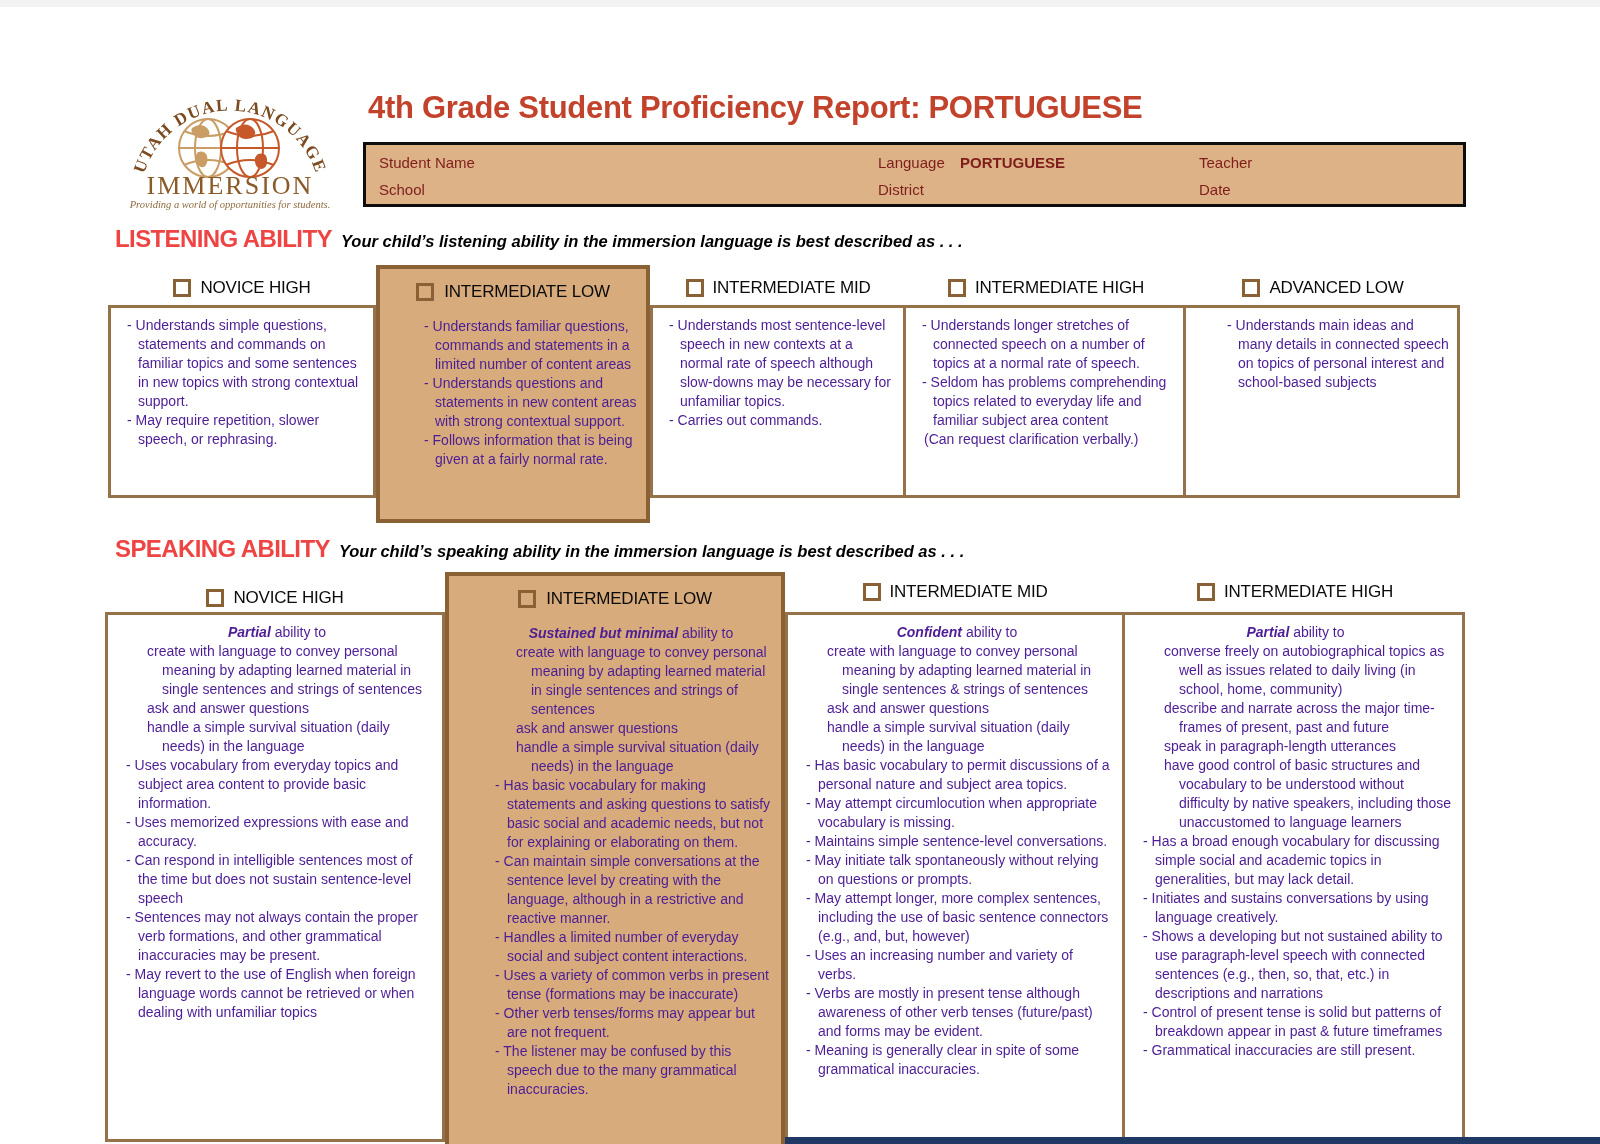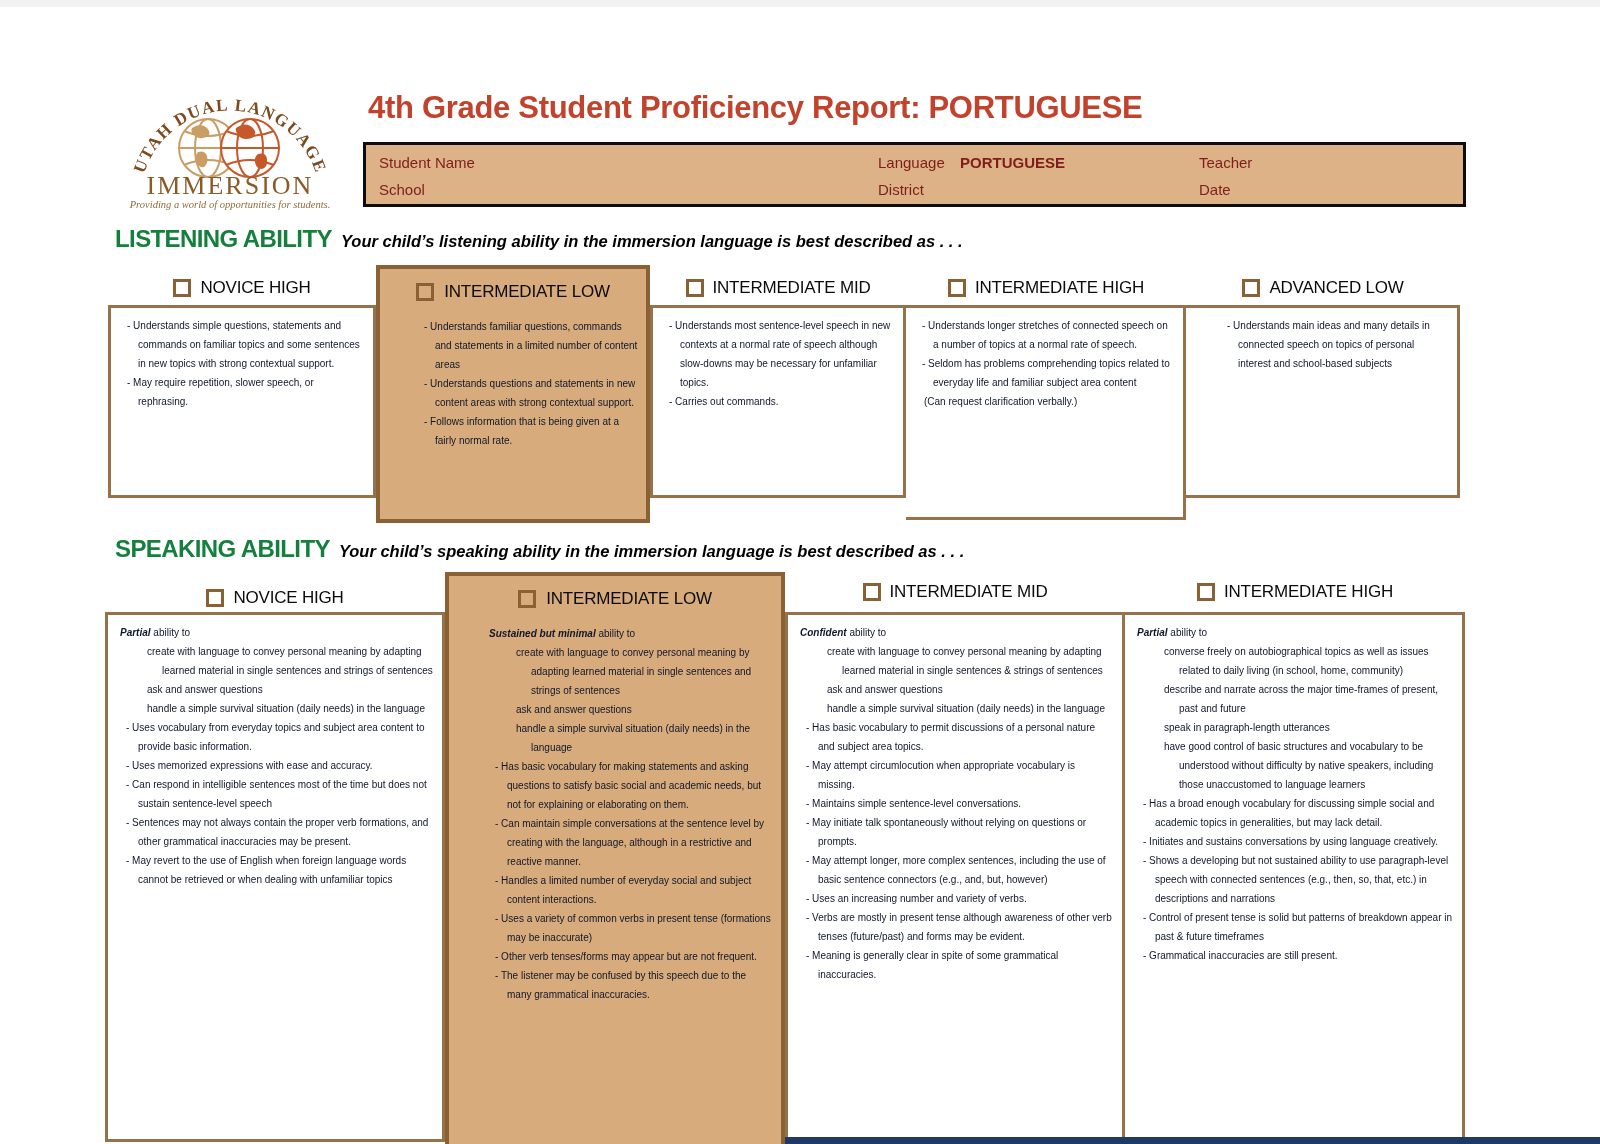--- a/index.html
+++ b/index.html
@@ -11,42 +11,42 @@
   .page-title{position:absolute;left:368px;top:90px;font-size:31px;font-weight:bold;color:#c2422b;letter-spacing:-0.3px;}
   .logo{position:absolute;left:124px;top:76px;}
   .info-bar{position:absolute;left:363px;top:142px;width:1103px;height:65px;background:#dcb286;border:3px solid #0d0d0d;box-sizing:border-box;}
   .info-bar span{position:absolute;font-size:15px;color:#7f1d1d;white-space:nowrap;}
   .ib-r1{top:9px;} .ib-r2{top:36px;}
   .ib-c1{left:13px;} .ib-c2{left:512px;} .ib-c2v{left:594px;font-weight:bold;} .ib-c3{left:833px;}
   .ib-val{min-width:120px;display:inline-block;}
 
   
   .sec-head{position:absolute;white-space:nowrap;}
-  .sec-title{font-size:24px;font-weight:800;letter-spacing:-0.6px;color:#15803d;}
+  .sec-title{font-size:24px;font-weight:800;letter-spacing:-0.6px;color:#ef4444;}
   .sec-sub{font-size:16.5px;font-weight:bold;font-style:italic;color:#000;margin-left:9px;}
 
   
   .cols{position:absolute;}
   .col-head{position:absolute;display:flex;justify-content:center;align-items:center;gap:9px;}
   .col-title{font-size:17px;font-weight:normal;color:#0b0b0b;letter-spacing:-0.2px;white-space:nowrap;}
   .cb{display:inline-block;width:12px;height:12px;border:3px solid #8a6134;background:transparent;flex:0 0 auto;}
   .box{position:absolute;background:#fff;border:3px solid #96724a;box-sizing:border-box;}
   .box.no-left{border-left:none;}
   .hl{position:absolute;background:#d7ab7c;border:4px solid #8a6134;box-sizing:border-box;}
   .hl .hl-head{display:flex;justify-content:center;align-items:center;gap:10px;margin-top:13px;}
 
   
-  .list{padding:8px 8px 4px 8px;font-size:10px;line-height:19px;color:#0f172a;}
+  .list{padding:8px 8px 4px 8px;font-size:14px;line-height:19px;color:#4c1d95;}
   .hl .list{padding-top:15px;padding-left:36px;}
   .li{margin:0;}
   .li.dash{padding-left:22px;text-indent:-12px;}
   .list-l .li.dash{padding-left:19px;text-indent:-11px;}
   .li.sub{padding-left:46px;text-indent:-15px;}
   .li.plain{padding-left:10px;}
-  .li.lead{padding-left:4px;}
+  .li.lead{padding-left:4px;text-align:center;}
   .li.lead b{font-style:italic;}
 
   .navy-strip{position:absolute;left:785px;top:1137px;width:815px;height:7px;background:#203864;z-index:6;}
 
   
   .logo text{font-family:"Liberation Serif",serif;}
 </style>
 </head>
 <body>
 
@@ -142,21 +142,21 @@
       <div class="list list-l">
           <div class="li dash">-  Understands most sentence-level speech in new contexts at a normal rate of speech although slow-downs may be necessary for unfamiliar topics.</div>
           <div class="li dash">-  Carries out commands.</div>
         </div>
     </div>
 
     <div class="col-head" style="left:798px;top:13px;width:280px;">
       <span class="cb"></span>
       <span class="col-title">INTERMEDIATE HIGH</span>
     </div>
-    <div class="box no-left" style="left:798px;top:40px;width:280px;height:215px;">
+    <div class="box no-left" style="left:798px;top:40px;width:280px;height:193px;">
       <div class="list list-l">
           <div class="li dash">-  Understands longer stretches of connected speech on a number of topics at a normal rate of speech.</div>
           <div class="li dash">-  Seldom has problems comprehending topics related to everyday life and familiar subject area content</div>
           <div class="li plain">(Can request clarification verbally.)</div>
         </div>
     </div>
 
     <div class="col-head" style="left:1078px;top:13px;width:274px;">
       <span class="cb"></span>
       <span class="col-title">ADVANCED LOW</span>

